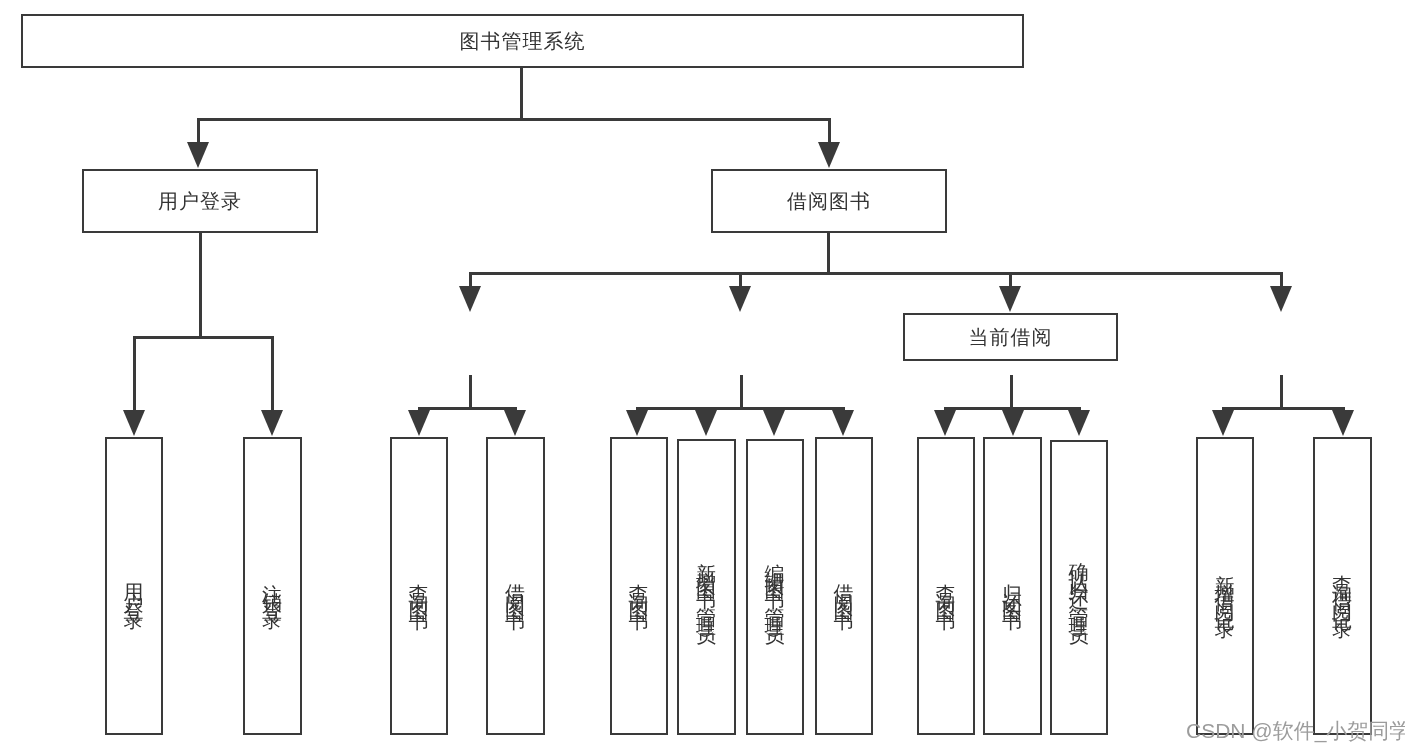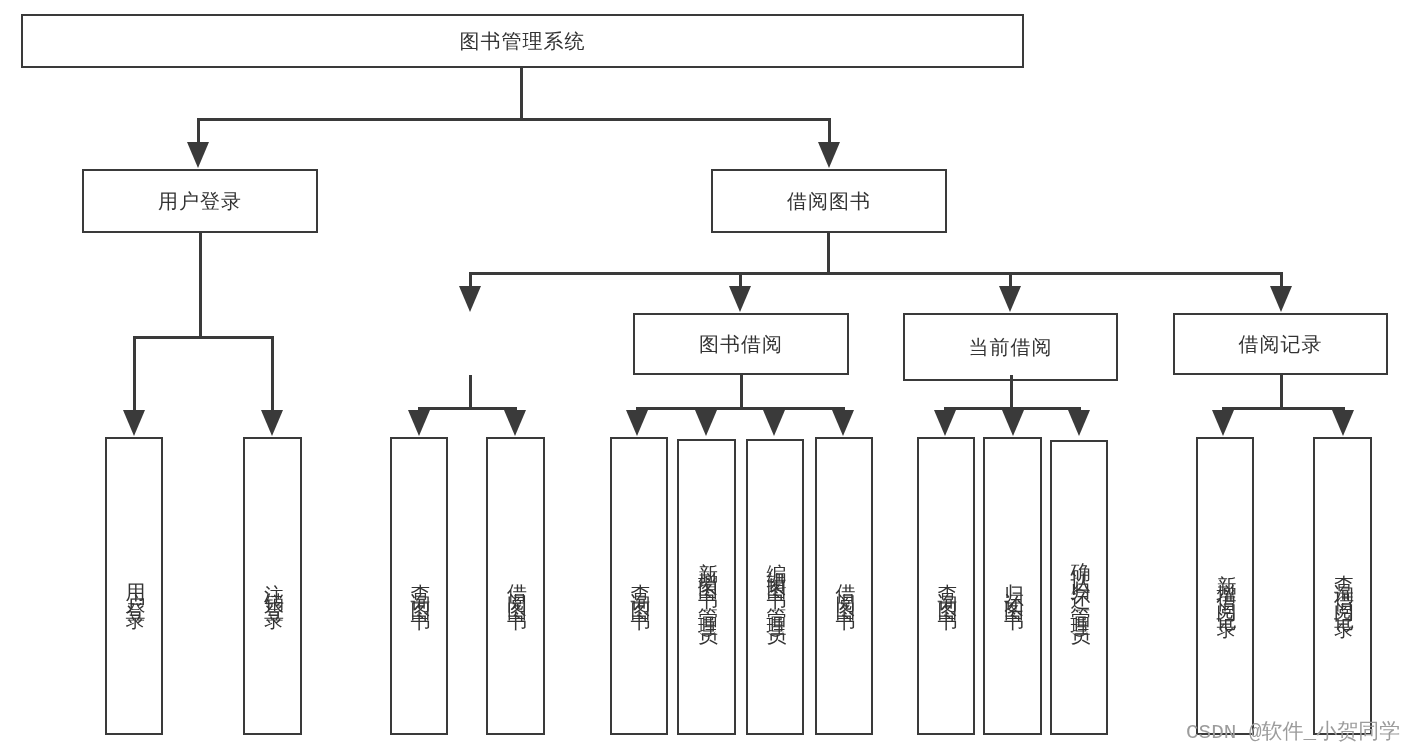--- a/index.html
+++ b/index.html
@@ -2,21 +2,21 @@
 <html><head>
 <meta charset="utf-8">
 <style>
   html, body { margin: 0; padding: 0; background: #ffffff; }
   #canvas {
     position: relative;
     width: 1405px;
     height: 747px;
     background: #ffffff;
     overflow: hidden;
-    font-family: Liberation Mono, monospace;
+    font-family: Liberation Sans, sans-serif;
     color: #333333;
   }
   .box {
     position: absolute;
     box-sizing: border-box;
     border: 2.5px solid #3a3a3a;
     background: #ffffff;
     display: flex;
     align-items: center;
     justify-content: center;
@@ -91,28 +91,22 @@
     <span>借阅图书</span>
   </div>
 
   <div class="vline" style="left:827px;top:233px;height:39px"></div>
   <div class="hline" style="left:469px;top:272px;width:813px"></div>
   <div class="arrow" style="left:468.5px;top:272px;height:14px"></div>
   <div class="arrow" style="left:738.5px;top:272px;height:14px"></div>
   <div class="arrow" style="left:1008.5px;top:272px;height:14px"></div>
   <div class="arrow" style="left:1279.5px;top:272px;height:14px"></div>
 
-  <div class="box h" style="left:633px;top:313px;width:216px;height:62px">
-    <span>图书借阅</span>
-  </div>
-  <div class="box h" style="left:903px;top:313px;width:215px;height:68px">
+  <div class="box h" style="left:903px;top:313px;width:215px;height:48px">
     <span>当前借阅</span>
-  </div>
-  <div class="box h" style="left:1173px;top:313px;width:215px;height:62px">
-    <span>借阅记录</span>
   </div>
 
   <div class="vline" style="left:198.5px;top:233px;height:103px"></div>
   <div class="hline" style="left:133px;top:336px;width:140px"></div>
   <div class="arrow" style="left:132.5px;top:336px;height:74px"></div>
   <div class="arrow" style="left:270.5px;top:336px;height:74px"></div>
 
   <div class="vline" style="left:468.5px;top:375px;height:32px"></div>
   <div class="hline" style="left:418px;top:407px;width:99px"></div>
   <div class="arrow" style="left:417.5px;top:407px;height:3px"></div>

